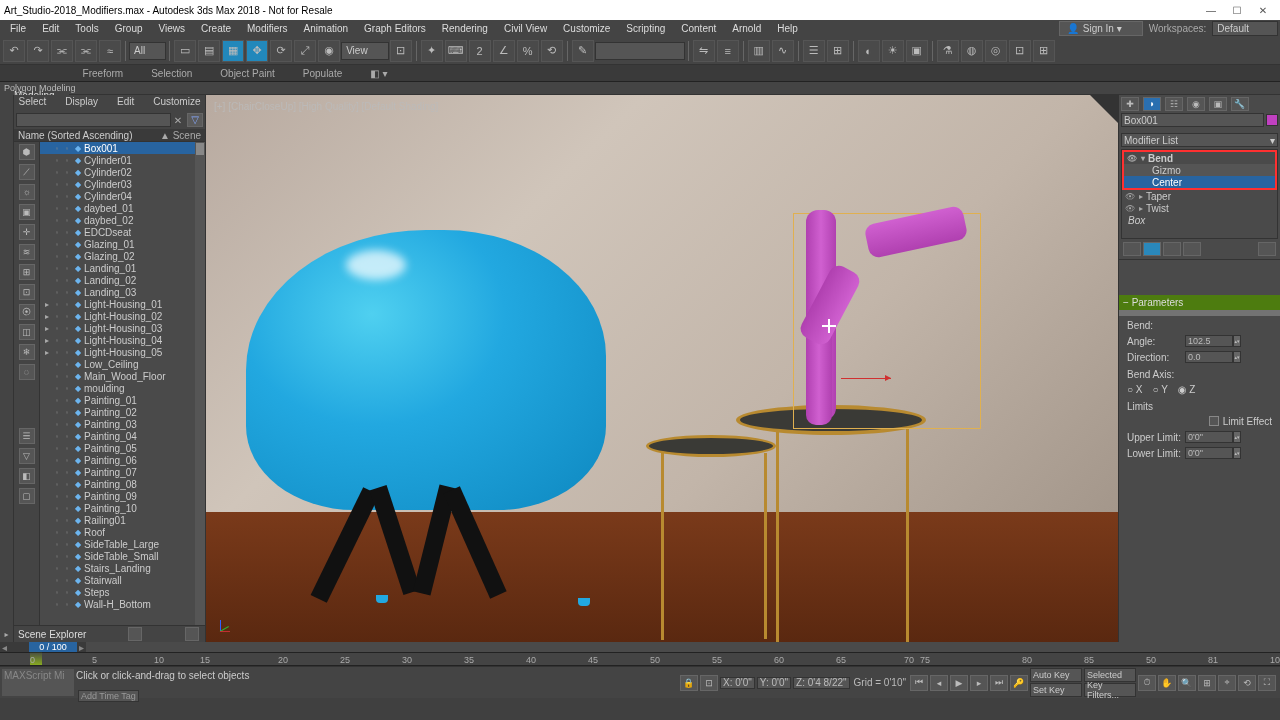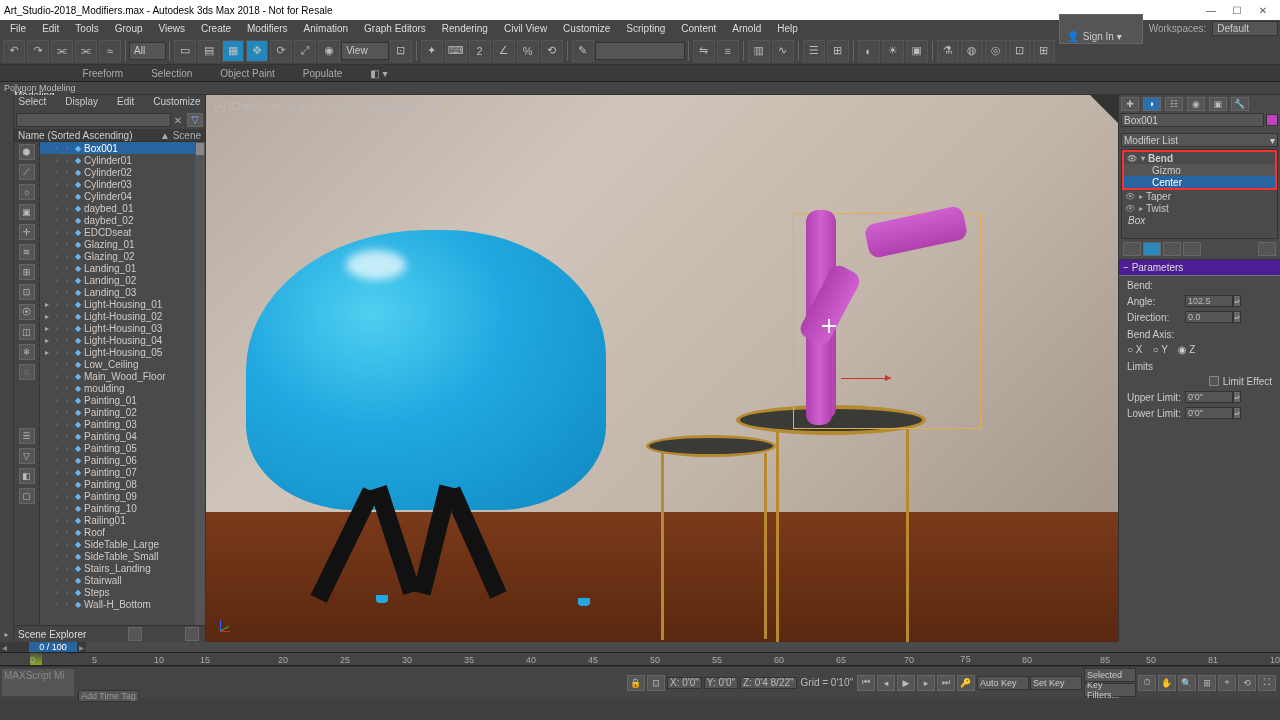--- a/index.html
+++ b/index.html
@@ -5,21 +5,21 @@
 * { margin: 0; padding: 0; box-sizing: border-box; font-family: Tahoma, Arial, sans-serif; font-size: 10px; user-select: none; }
 body { background: #404040; width: 1280px; height: 720px; overflow: hidden; color: #ccc; }
 
 .titlebar { background: #fff; height: 20px; display: flex; align-items: center; padding: 0 4px; color: #000; font-size: 11px; }
 .titlebar .spacer { flex: 1; }
 .titlebar .winbtn { width: 26px; text-align: center; color: #555; }
 
 .menubar { background: #444; height: 17px; display: flex; align-items: center; padding: 0 2px; }
 .menubar .menu { padding: 2px 8px; color: #ddd; font-size: 10px; }
 .menubar .right { margin-left: auto; display: flex; align-items: center; gap: 6px; }
-.menubar .signin { background: #555; border: 1px solid #666; padding: 16px 20px 1px 8px; color: #ccc; font-size: 10px; }
+.menubar .signin { background: #555; border: 1px solid #666; padding: 1px 20px 1px 8px; color: #ccc; font-size: 10px; }
 .menubar .ws { color: #aaa; font-size: 10px; }
 .menubar .wsbox { background: #555; border: 1px solid #333; padding: 1px 28px 1px 4px; color: #ccc; font-size: 10px; }
 
 .toolbar { background: #444; height: 28px; display: flex; align-items: center; padding: 0 2px; gap: 0; border-bottom: 1px solid #333; }
 .toolbar .tbtn { width: 22px; height: 22px; background: #4a4a4a; border: 1px solid #555; margin: 0 1px; display: flex; align-items: center; justify-content: center; color: #bbb; font-size: 11px; }
 .toolbar .tbtn.sel { background: #2288bb; }
 .toolbar .sep { width: 1px; height: 20px; background: #666; margin: 0 3px; }
 .toolbar .drop { background: #555; border: 1px solid #333; padding: 1px 20px 1px 4px; color: #ccc; font-size: 10px; height: 18px; display: flex; align-items: center; }
 
 .ribbon { background: #3a3a3a; height: 17px; display: flex; align-items: center; border-bottom: 1px solid #222; }
@@ -100,21 +100,21 @@
 .rp-stack .srow.gizmo { background: #555; padding-left: 28px; }
 .rp-stack .srow.center { background: #2864a0; padding-left: 28px; color: #fff; }
 .rp-stack .highlight-box { border: 2px solid #ff3030; }
 .rp-stack .base { padding-left: 6px; color: #ccc; font-style: italic; }
 
 .rp-modbtns { height: 16px; display: flex; gap: 2px; padding: 2px 4px; align-items: center; }
 .rp-modbtns .mb { width: 18px; height: 14px; background: #555; border: 1px solid #666; }
 .rp-modbtns .mb.sel { background: #2a88bb; }
 
 .rp-rollup { border-top: 1px solid #333; margin-top: 2px; }
-.rp-rollup .rhead { background: #4c1d95; font-size: 10px; color: #ddd; padding: 2px 4px; border-bottom: 1px solid #737373; }
+.rp-rollup .rhead { background: #4d7c0f; font-size: 10px; color: #ddd; padding: 2px 4px; border-bottom: 6px solid #737373; margin-top: 35px; }
 .rp-field { display: flex; align-items: center; padding: 2px 8px; font-size: 10px; color: #ccc; }
 .rp-field .flabel { flex: 0 0 58px; }
 .rp-field .fbox { width: 48px; height: 12px; background: #555; border: 1px solid #333; color: #bbb; font-size: 9px; padding: 0 2px; }
 .rp-field .fspin { width: 8px; height: 12px; background: #666; border: 1px solid #333; display: flex; flex-direction: column; justify-content: center; font-size: 5px; color: #bbb; text-align: center; }
 .rp-section { font-size: 10px; color: #ccc; padding: 4px 8px 2px; }
 .rp-radio { padding: 2px 8px; display: flex; gap: 10px; font-size: 10px; color: #ccc; }
 .rp-check { padding: 2px 8px; display: flex; justify-content: flex-end; font-size: 10px; color: #ccc; }
 .rp-check .cb { width: 10px; height: 10px; background: #555; border: 1px solid #888; margin-right: 4px; }
 
 .timeline { height: 10px; background: #3a3a3a; display: flex; align-items: center; }
@@ -703,46 +703,47 @@
     <div class="num" style="left: 340px;">25</div>
     <div class="num" style="left: 402px;">30</div>
     <div class="num" style="left: 464px;">35</div>
     <div class="num" style="left: 526px;">40</div>
     <div class="num" style="left: 588px;">45</div>
     <div class="num" style="left: 650px;">50</div>
     <div class="num" style="left: 712px;">55</div>
     <div class="num" style="left: 774px;">60</div>
     <div class="num" style="left: 836px;">65</div>
     <div class="num" style="left: 898px; margin-left: 6px;">70</div>
-    <div class="num" style="left: 960px; font-family: Liberation Mono, monospace;">75</div>
+    <div class="num" style="left: 920px;">75</div>
     <div class="num" style="left: 1022px;">80</div>
-    <div class="num" style="left: 1084px; margin-left: 16px;">85</div>
+    <div class="num" style="left: 1084px;">85</div>
     <div class="num" style="left: 1146px;">50</div>
     <div class="num" style="left: 1208px;">81</div>
     <div class="num" style="left: 1270px;">100</div>
   </div>
 
 <div class="status">
   <div class="sleft"><span>MAXScript Mi</span></div>
   <div class="smid">
+    <div class="sline">Click or click-and-drag to select objects</div>
   </div>
   <div class="sright">
     <div class="sbtn">🔒</div>
     <div class="sbtn">⊡</div>
     <span class="coord">X: 0'0"</span>
     <span class="coord">Y: 0'0"</span>
     <span class="coord">Z: 0'4 8/22"</span>
     <span class="coord" style="background:transparent;border:none">Grid = 0'10"</span>
     <div class="sbtn">⏮</div>
     <div class="sbtn">◂</div>
     <div class="sbtn">▶</div>
     <div class="sbtn">▸</div>
     <div class="sbtn">⏭</div>
     <div class="sbtn">🔑</div>
-    <div style="display:flex;flex-direction:row;gap:1px">
+    <div style="display:flex;flex-direction:column;gap:1px">
       <span class="sdrop">Auto Key</span>
       <span class="sdrop">Set Key</span>
     </div>
     <div style="display:flex;flex-direction:column;gap:1px">
       <span class="sdrop">Selected</span>
       <span class="sdrop">Key Filters...</span>
     </div>
     <div class="sbtn">⏱</div>
     <div class="sbtn">✋</div>
     <div class="sbtn">🔍</div>

